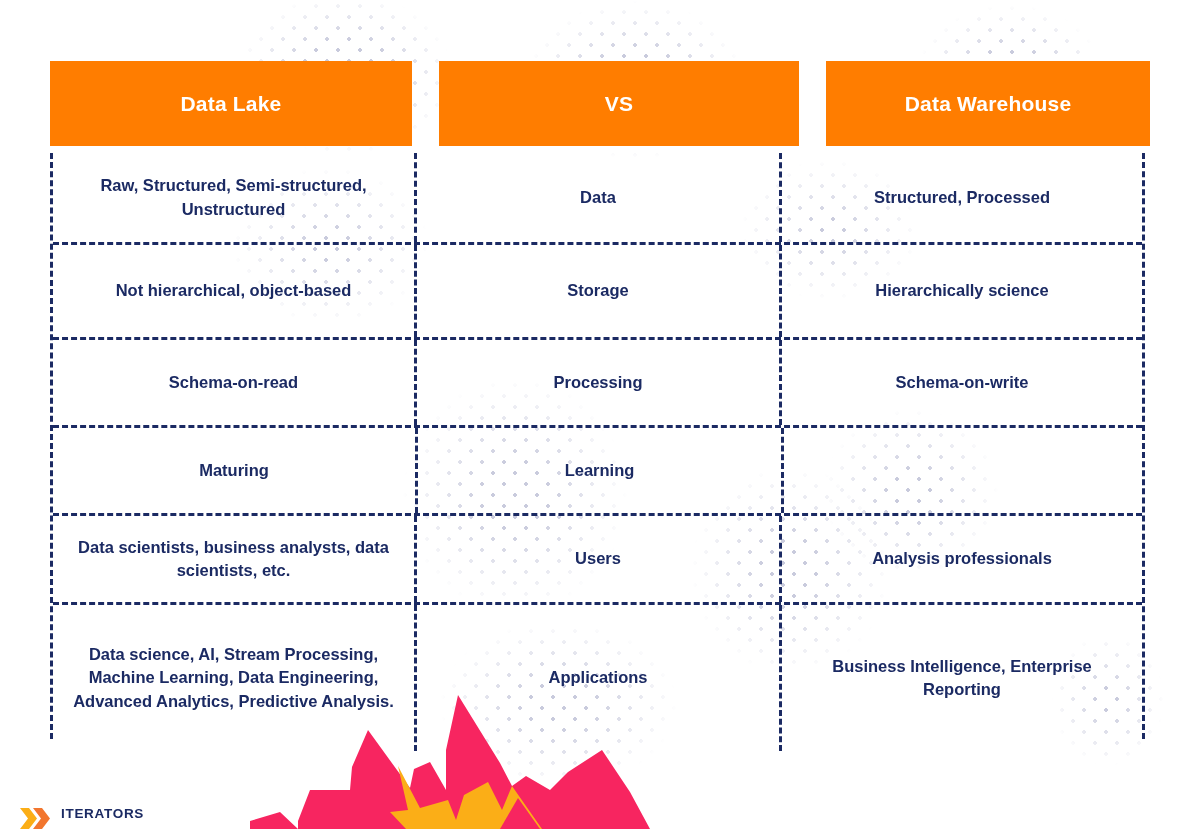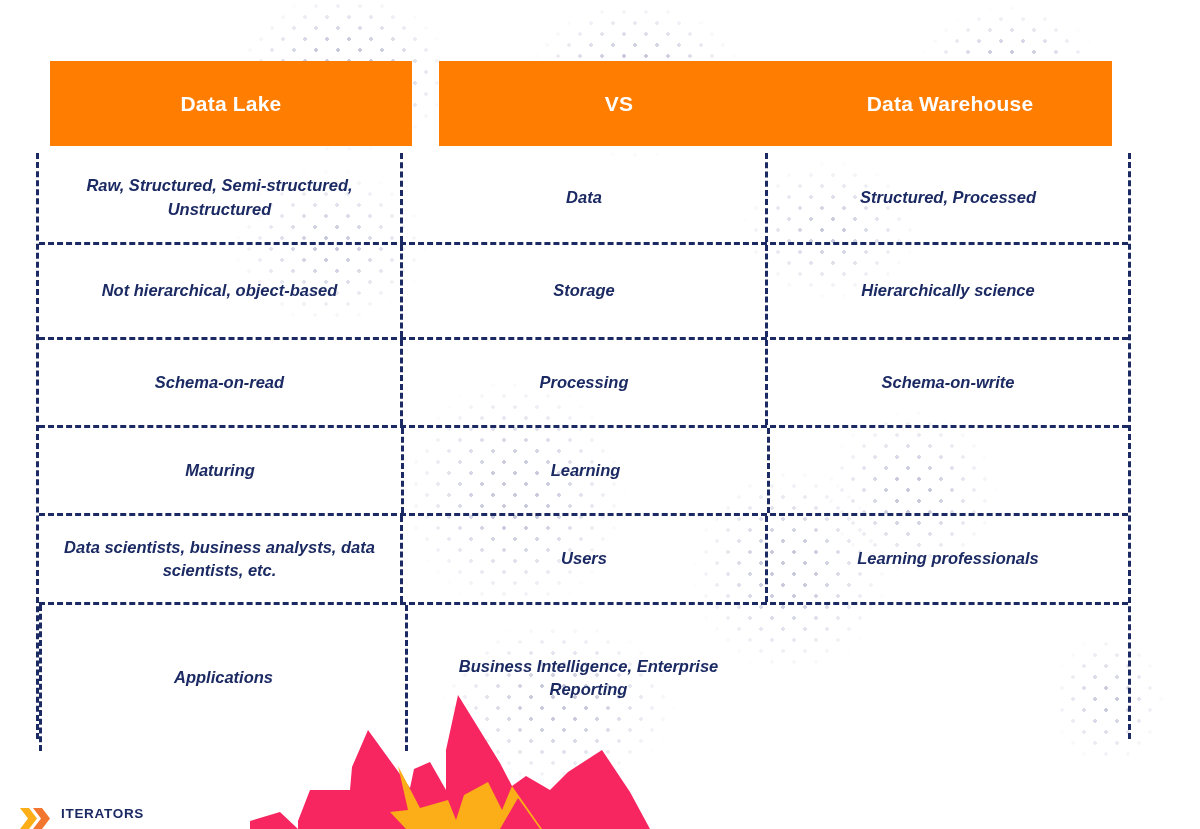--- a/index.html
+++ b/index.html
@@ -66,29 +66,28 @@
   .hdr-row { position:absolute; left:50px; top:61px; width:1095px; height:85px; }
   .hdr {
     position:absolute; top:0; height:85px;
     background:#FF7D00;
     color:#ffffff;
     display:flex; align-items:center; justify-content:center;
     font-size:21px; font-weight:bold; letter-spacing:.2px;
   }
   .hdr-a { left:0px;   width:362px; }
   .hdr-b { left:369px; width:360px;margin-left:20px; }
-  .hdr-c { left:738px; width:324px; }
+  .hdr-c { left:776px; width:324px; }
 
   
   .grid {
-    position:absolute; left:36px; top:153px;
+    position:absolute; left:50px; top:153px;
     width:1095px; height:586px;
     border-left:3px dashed #1B2A63;
     border-right:3px dashed #1B2A63;
-    font-style:italic;
   }
   .row {
     position:relative;
     display:flex;
     width:100%;
     border-bottom:3px dashed #1B2A63;
   }
   .row:last-child { border-bottom:none; }
 
   .cell {
@@ -163,24 +162,25 @@
     </div>
 
     <div class="row r-h4">
       <div class="cell c-left">Maturing</div>
       <div class="cell c-mid">Learning</div>
     </div>
 
     <div class="row r-h5">
       <div class="cell c-left">Data scientists, business analysts, data scientists, etc.</div>
       <div class="cell c-mid">Users</div>
-      <div class="cell c-right">Learning professionals</div>
+      <div class="cell c-right">Analysis professionals</div>
     </div>
 
     <div class="row r-h6">
+      <div class="cell c-left">Data science, AI, Stream Processing, Machine Learning, Data Engineering, Advanced Analytics, Predictive Analysis.</div>
       <div class="cell c-mid">Applications</div>
       <div class="cell c-right">Business Intelligence, Enterprise Reporting</div>
     </div>
 
   </div>
 
   <svg class="deco" viewBox="0 0 460 139">
     <polygon fill="#F72560" points="0,131 30,122 48,139 48,131 60,100 100,100 102,77 118,40 160,98 164,79 180,72 196,100 196,60 208,5 250,73 262,96 276,86 300,100 318,82 352,60 380,102 400,139 460,139 460,139 0,139"></polygon>
     <polygon fill="#FBAE17" points="148,76 170,118 198,110 206,130 214,105 238,92 252,120 262,96 292,139 156,139 140,122 158,120"></polygon>
     <polygon fill="#F72560" points="268,108 290,139 250,139"></polygon>

